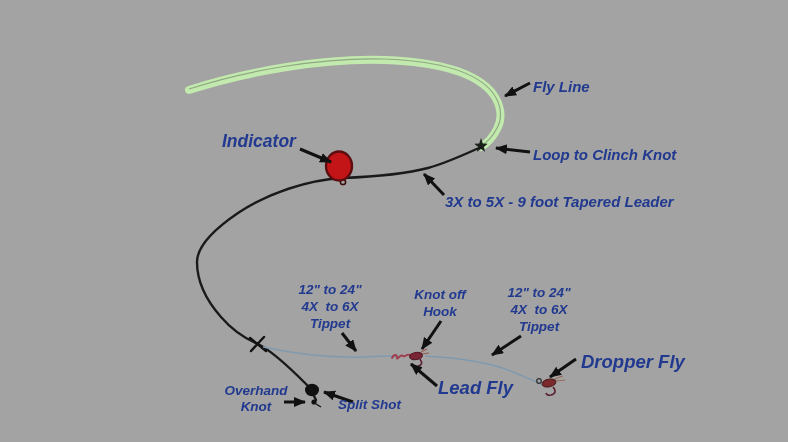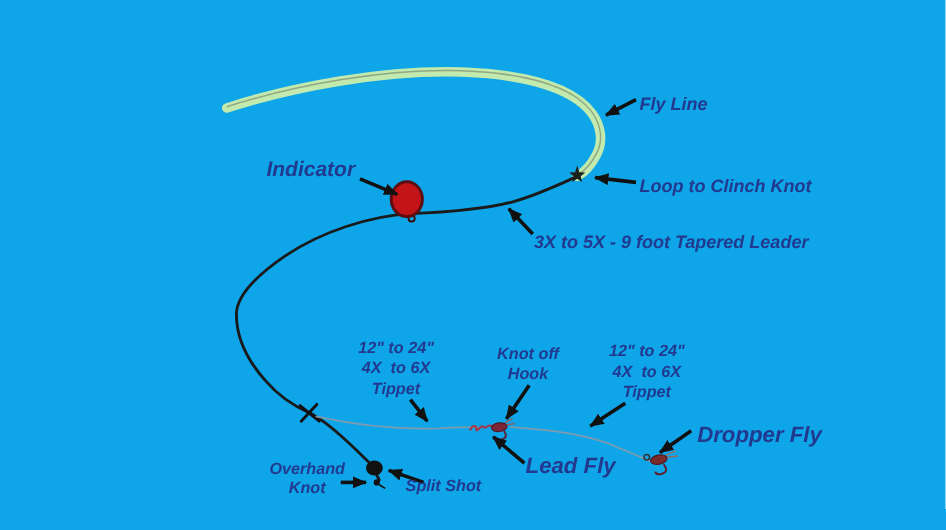--- a/index.html
+++ b/index.html
@@ -1,19 +1,19 @@
 <!DOCTYPE html>
 <html><head>
 <meta charset="utf-8">
 <style>
   html,body{margin:0;padding:0;background:#fff;}
   .canvas{
     position:relative;
     width:788px;height:442px;
-    background:#0ea5e9;
+    background:#a3a3a3;
     font-family:"Liberation Sans",sans-serif;
     overflow:hidden;
   }
   svg{display:block;}
   .lbl{
     font-family:"Liberation Sans",sans-serif;
     font-weight:bold;
     font-style:italic;
     fill:#21398f;
     white-space:pre;

